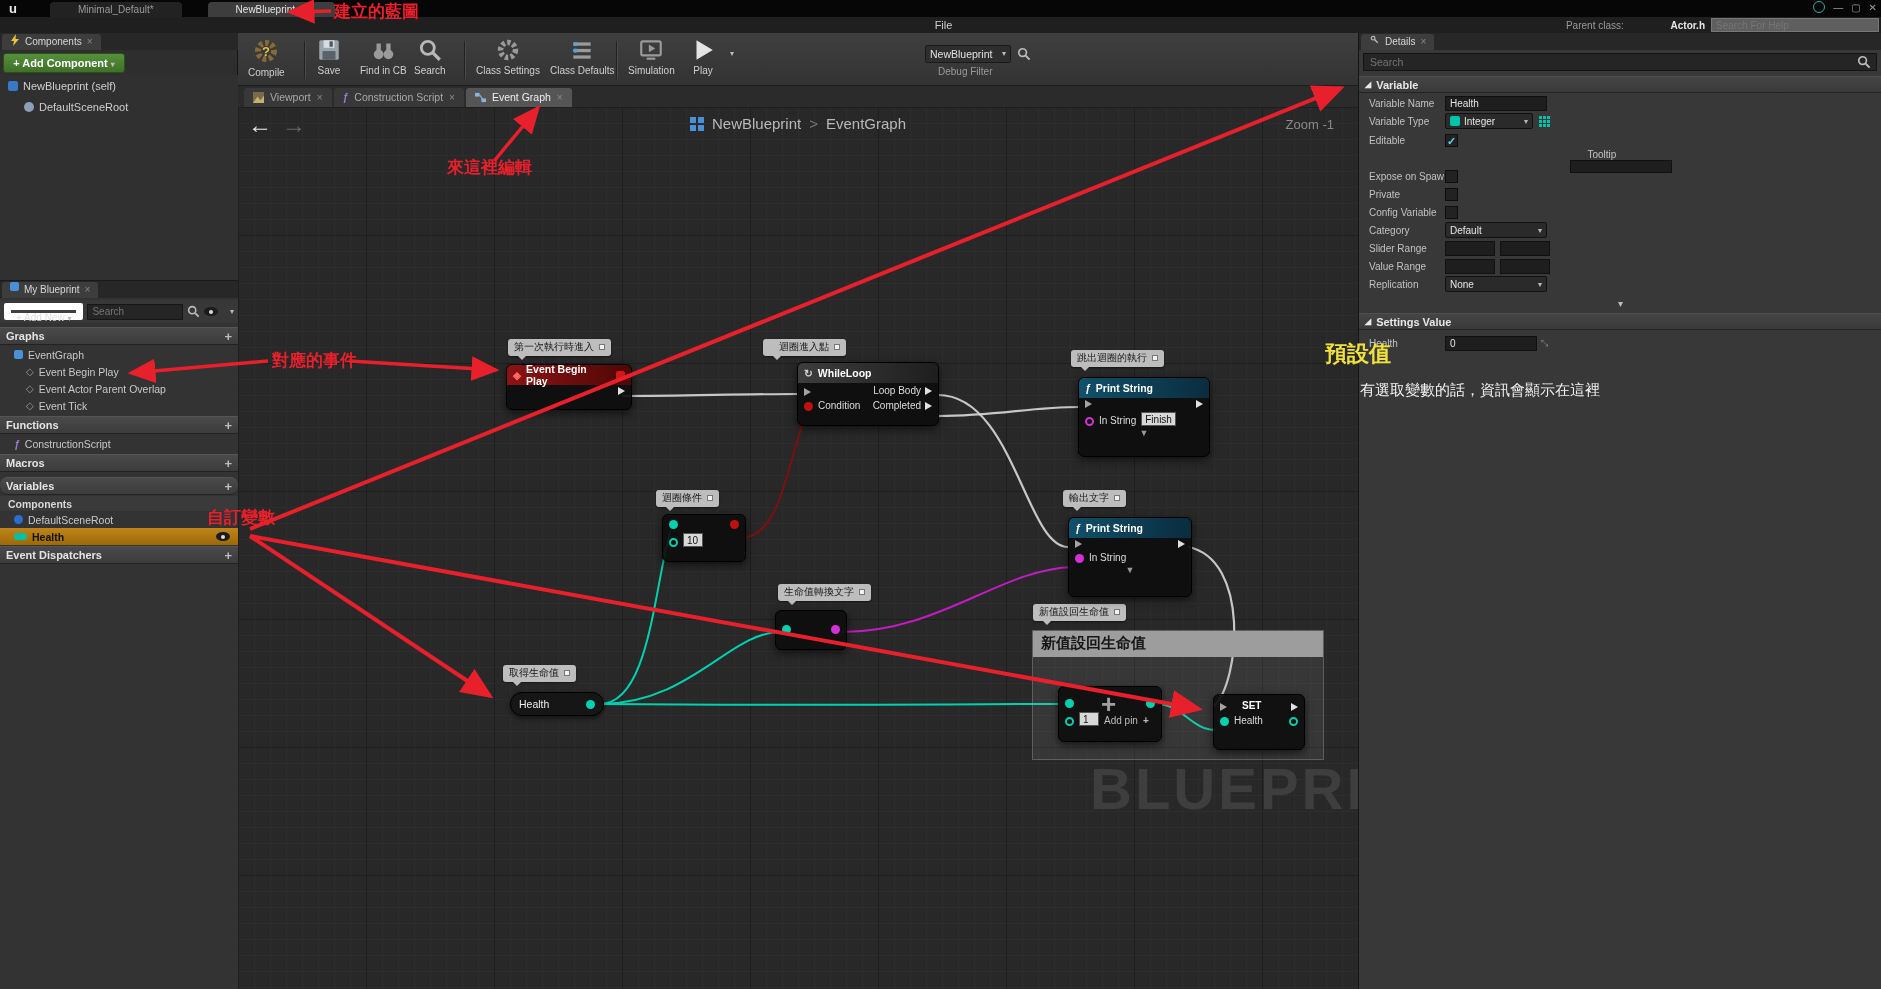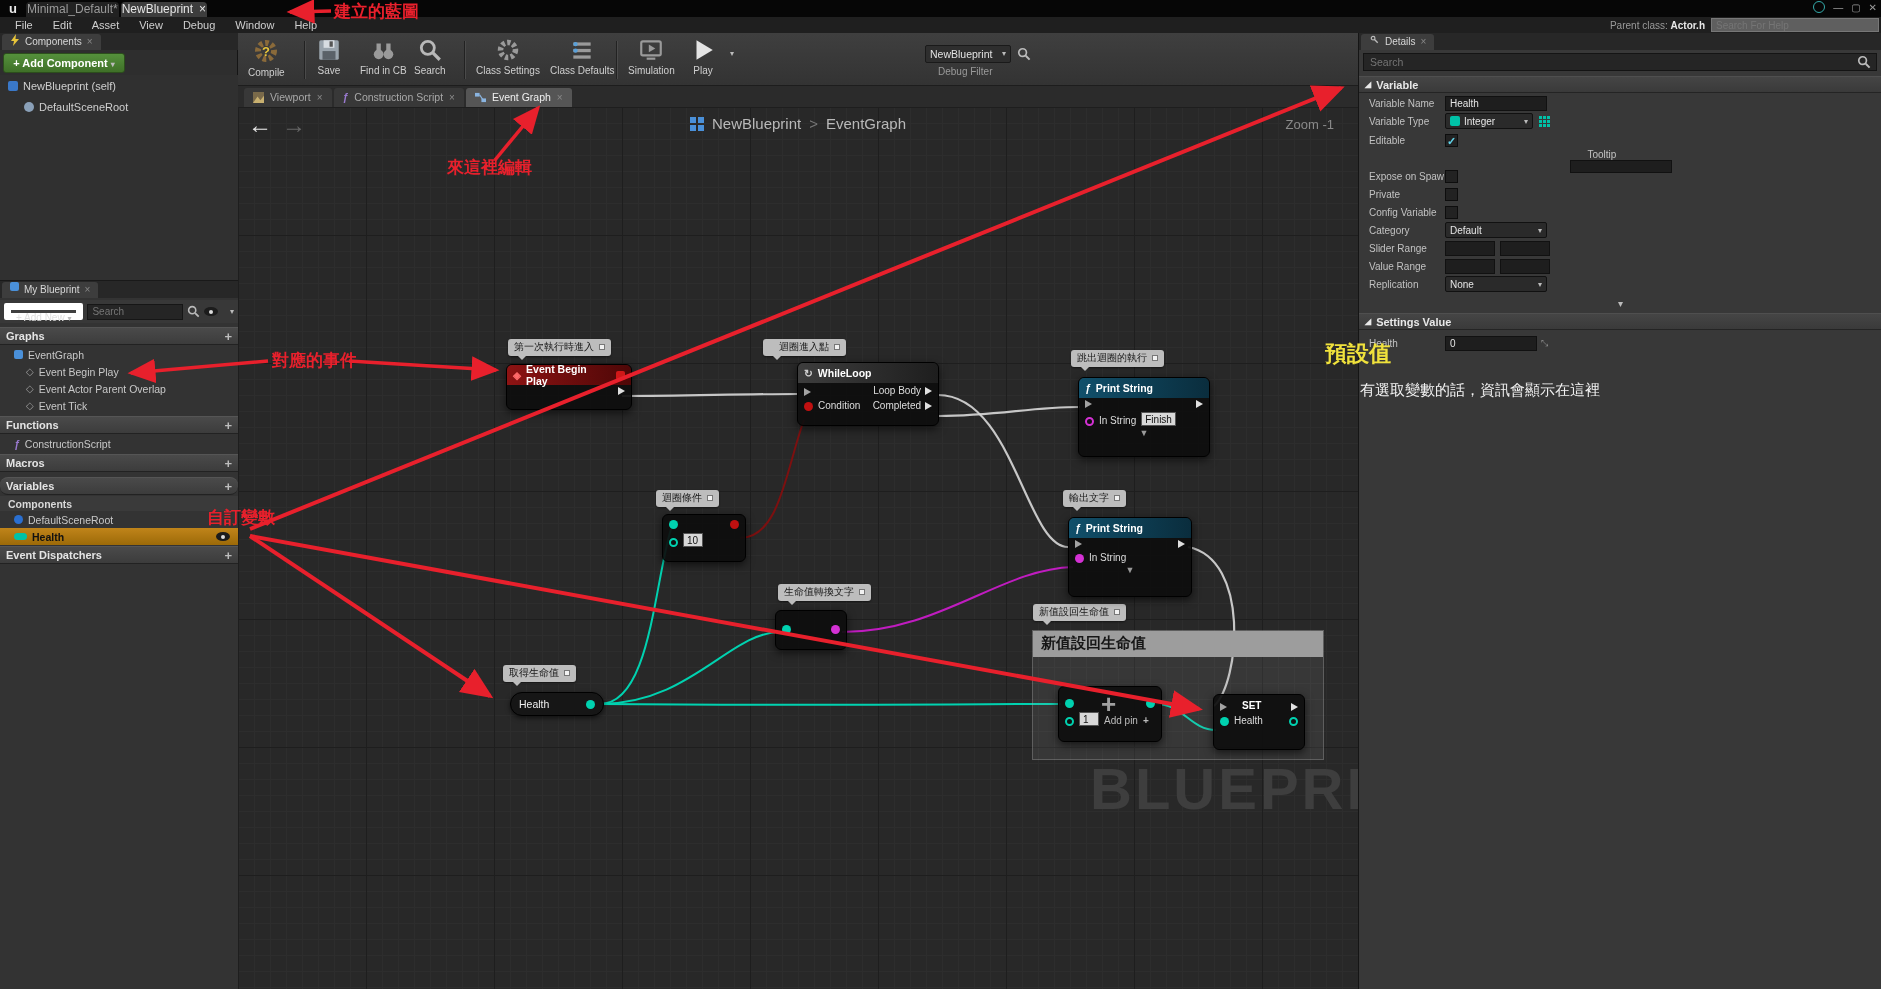--- a/index.html
+++ b/index.html
@@ -2,29 +2,29 @@
 <html><head>
 <meta charset="utf-8">
 <style>
   *{margin:0;padding:0;box-sizing:border-box;}
   html,body{width:1881px;height:989px;background:#1a1a1a;font-family:"Liberation Sans",sans-serif;overflow:hidden;}
   .app{position:relative;width:1881px;height:989px;background:#2b2b2b;font-size:11px;color:#cfcfcf;}
 
   
   .titlebar{position:absolute;left:0;top:0;width:1881px;height:17px;background:#060606;display:flex;align-items:flex-end;}
   .ue-logo{width:26px;height:17px;color:#e8e8e8;font-weight:bold;font-size:13px;text-align:center;line-height:17px;}
-  .wtab{height:15px;padding:0 1px;font-size:12px;color:#9a9a9a;background:#222;border-radius:4px 4px 0 0;margin-right:2px;line-height:15px;display:flex;gap:6px;}
+  .wtab{height:15px;padding:0 28px;font-size:10px;color:#9a9a9a;background:#222;border-radius:4px 4px 0 0;margin-right:2px;line-height:15px;display:flex;gap:6px;margin-left:24px;}
   .wtab.active{background:#3d3d3d;color:#e6e6e6;}
   .winbtns{position:absolute;right:4px;top:1px;display:flex;gap:8px;align-items:center;color:#9a9a9a;font-size:10px;}
   .circ{width:12px;height:12px;border-radius:50%;border:1px solid #3aa;display:inline-block;}
-  .menubar{position:absolute;left:0;top:17px;width:1881px;height:16px;background:#1f1f1f;display:flex;align-items:center;gap:2px;padding-left:6px;}
+  .menubar{position:absolute;left:0;top:17px;width:1881px;height:16px;background:#1f1f1f;display:flex;align-items:center;gap:2px;padding-left:6px;flex-direction:column;}
   .menu-item{padding:0 9px;color:#cfcfcf;font-size:11px;line-height:16px;}
   .menubar-right{position:absolute;right:2px;top:0;height:16px;display:flex;align-items:center;gap:6px;}
   .parent-class{color:#9a9a9a;font-size:10px;}
-  .parent-class b{color:#e8e8e8;font-weight:bold;}
+  .parent-class b{color:#e8e8e8;font-weight:bold;margin-left:44px;}
   .help-search{width:168px;height:14px;background:#5f5f5f;border:1px solid #777;color:#d8d8d8;font-size:10px;padding:0 4px;}
 
   
   .left-panel{position:absolute;left:0;top:33px;width:238px;height:956px;background:#2e2e2e;border-right:1px solid #151515;}
   .tabstrip{position:absolute;left:0;width:238px;height:17px;background:#272727;display:flex;align-items:flex-end;}
   .ptab{height:16px;background:#3d3d3d;color:#d8d8d8;font-size:10px;padding:0 8px;line-height:16px;display:flex;gap:5px;border-radius:3px 3px 0 0;margin-left:2px;}
   .ptab .x{color:#888;}
   .addcomp-btn{position:absolute;left:3px;top:20px;width:122px;height:20px;background:linear-gradient(#55913c,#3f7028);border:1px solid #2c4f1c;border-radius:3px;color:#fff;font-weight:bold;font-size:11px;line-height:18px;text-align:center;}
   .tree-item{position:absolute;left:0;width:238px;height:18px;display:flex;align-items:center;gap:5px;padding-left:8px;color:#cfcfcf;font-size:11px;}
   .tree-item.indent{padding-left:24px;}

